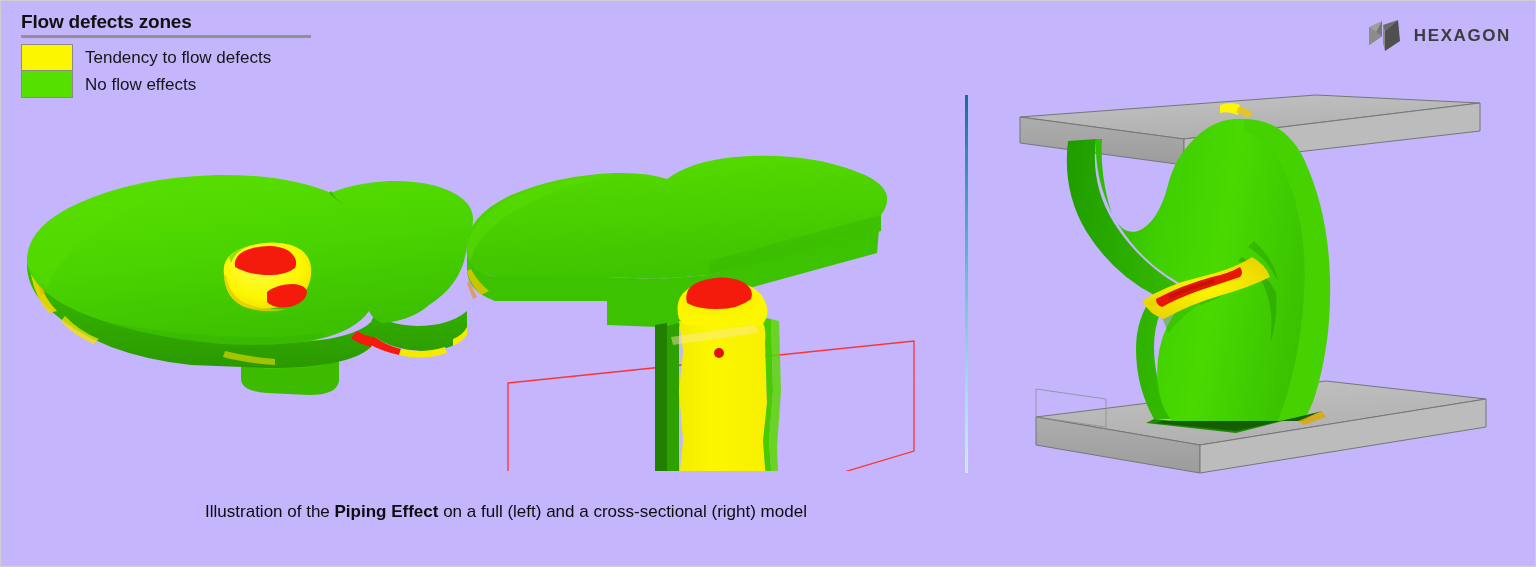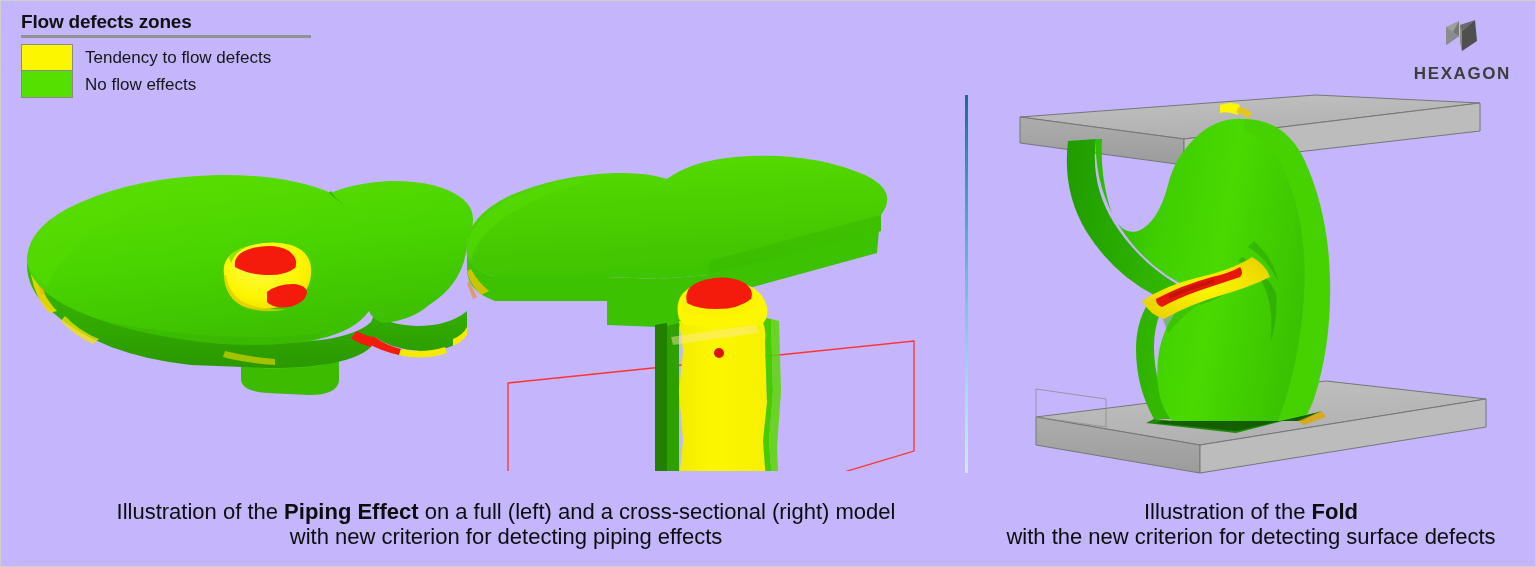--- a/index.html
+++ b/index.html
@@ -66,21 +66,20 @@
   }
 
   
   #brand {
     position: absolute;
     right: 24px;
     top: 18px;
     display: flex;
     align-items: center;
     gap: 11px;
-    flex-direction: column;
   }
   #brand-wordmark {
     font-size: 17px;
     font-weight: bold;
     letter-spacing: 1.6px;
     color: #3d3d3d;
   }
 
   
   #divider {
@@ -94,21 +93,21 @@
 
   
   .viewport { position: absolute; }
   #viewport-left   { left: 18px;  top: 140px; width: 920px; height: 330px; }
   #viewport-right  { left: 985px; top: 80px;  width: 530px; height: 400px; }
 
   
   .caption {
     position: absolute;
     text-align: center;
-    font-size: 22px;
+    font-size: 17px;
     color: #0d0d0d;
     line-height: 25px;
   }
   #caption-left  { left: 95px;  top: 498px; width: 820px; }
   #caption-right { left: 990px; top: 498px; width: 520px; }
   .caption b { font-weight: bold; }
 </style>
 </head>
 <body>
 
@@ -421,23 +420,16 @@
         <polygon points="214,364 500,318 500,346 214,392" fill="#bcbcbc" stroke="#767676" stroke-width="1"></polygon>
         <polygon points="50,336 120,346 120,318 50,308" fill="none" stroke="#8d8d8d" stroke-width="0.8"></polygon>
       </g>
     </svg>
   </div>
 
   <div class="caption" id="caption-left">
     <div>
       <span>Illustration of the </span><b>Piping Effect</b><span> on a full (left) and a cross-sectional (right) model</span>
     </div>
-    <div>with new criterion for detecting piping effects</div>
   </div>
 
-  <div class="caption" id="caption-right">
-    <div>
-      <span>Illustration of the </span><b>Fold</b><span></span>
-    </div>
-    <div>with the new criterion for detecting surface defects</div>
-  </div>
 
 </div>
 
 </body></html>

